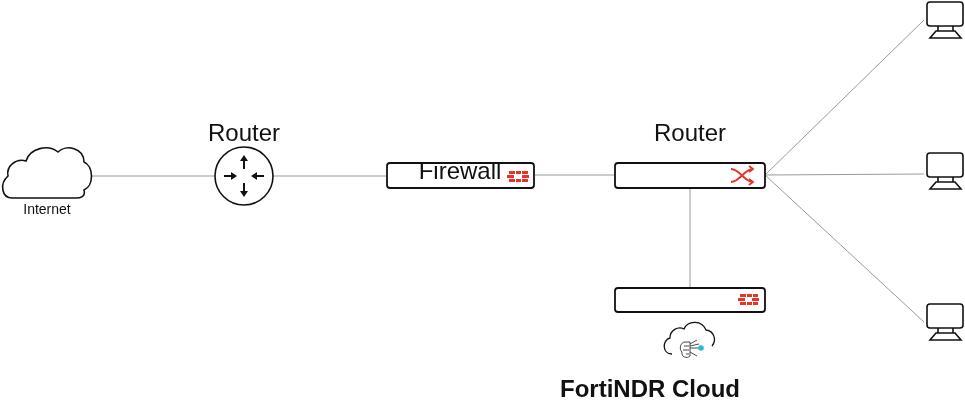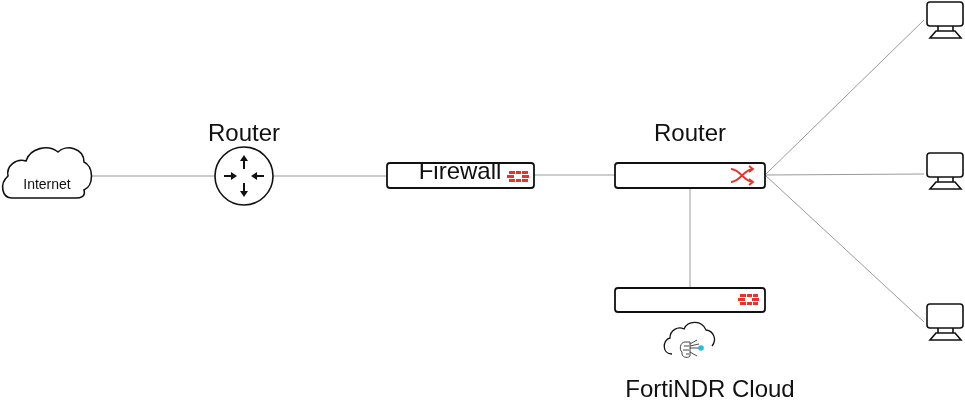--- a/index.html
+++ b/index.html
@@ -2,21 +2,21 @@
 <html><head>
 <meta charset="utf-8">
 <style>
   html, body { margin: 0; padding: 0; background: #ffffff; }
   body { width: 965px; height: 405px; position: relative; overflow: hidden;
          font-family: "Liberation Sans", sans-serif; }
   svg.canvas { position: absolute; left: 0; top: 0; }
   .label { position: absolute; font-size: 24px; color: #111; white-space: nowrap;
            transform: translateX(-50%); }
   .inner-label { position: absolute; font-size: 14px; color: #111; white-space: nowrap;
-                 transform: translate(-50%, -50%); }
+                 transform: translate(-50%, -50%); margin-top: 25px; }
 </style>
 </head>
 <body>
 
 <svg class="canvas" width="965" height="405" viewBox="0 0 965 405">
 
   <g stroke="#9a9a9a" stroke-width="1" fill="none">
     <line x1="90" y1="176" x2="215" y2="176"></line>
     <line x1="273" y1="176" x2="387" y2="176"></line>
     <line x1="534" y1="175" x2="615" y2="175"></line>
@@ -106,13 +106,13 @@
   <g stroke="#111" stroke-width="1.6" fill="#fff">
     <rect x="927" y="304" width="36" height="24" rx="3"></rect>
     <path d="M938,328 L938,333 M953,328 L953,333 M936,333 L955,333 L961,340 L930,340 Z"></path>
   </g>
 </svg>
 
 <div class="inner-label" style="left:47px; top:184px;">Internet</div>
 <div class="label" style="left:244px; top:119px;">Router</div>
 <div class="label" style="left:460px; top:117px;margin-top:40px;">Firewall</div>
 <div class="label" style="left:690px; top:119px;">Router</div>
-<div class="label" style="left:710px; top:375px;">FortiNDR Cloud</div>
+<div class="label" style="left:650px; top:375px;font-weight:bold;">FortiNDR Cloud</div>
 
 </body></html>

